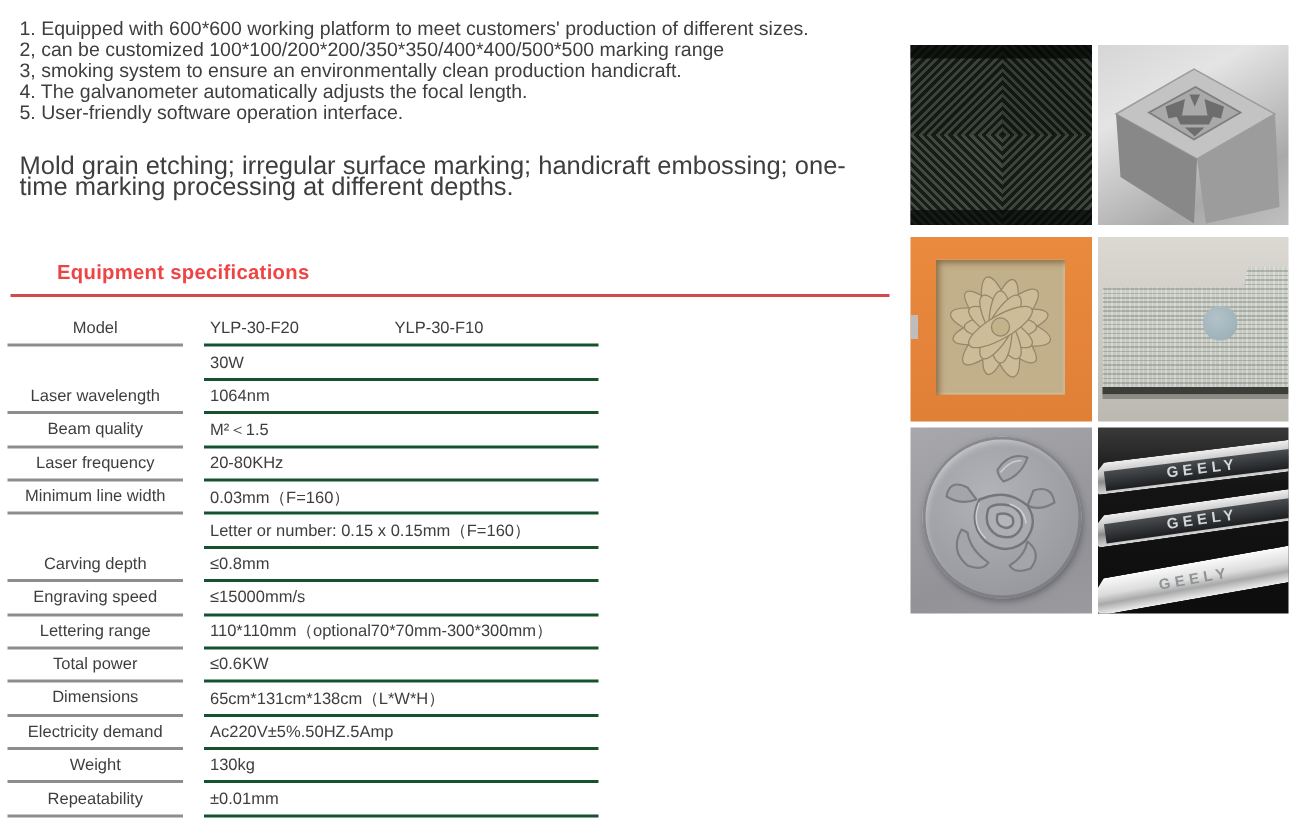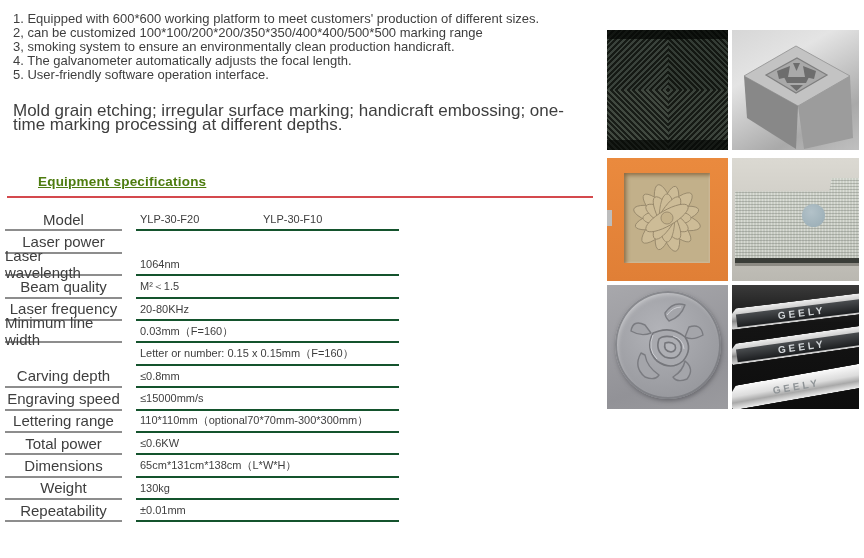--- a/index.html
+++ b/index.html
@@ -7,26 +7,26 @@
     width:864px;height:558px;position:relative;overflow:hidden;
     background:#ffffff;
     font-family:"Liberation Sans","DejaVu Sans",sans-serif;
     color:#3e3e3e;
   }
   
   .features{position:absolute;left:13px;top:12px;font-size:13px;line-height:14px;}
   .features div{white-space:nowrap;}
   .application{position:absolute;left:13px;top:104px;width:562px;font-size:17px;line-height:14px;}
   
-  .spec-heading{position:absolute;left:38px;top:174px;font-size:13.5px;font-weight:bold;color:#4d7c0f;letter-spacing:.2px;text-decoration:underline;}
+  .spec-heading{position:absolute;left:38px;top:174px;font-size:13.5px;font-weight:bold;color:#ef4444;letter-spacing:.2px;}
   .red-rule{position:absolute;left:7px;top:196px;width:586px;height:2px;background:#d4494d;}
   .spec-table{position:absolute;left:5px;top:209px;width:396px;}
   .spec-row{position:relative;height:22.4px;}
   .spec-label{position:absolute;left:0;top:0;width:117px;height:100%;border-bottom:2px solid #8d8d8d;
-    display:flex;align-items:center;justify-content:center;font-size:15px;box-sizing:border-box;}
+    display:flex;align-items:center;justify-content:center;font-size:11px;box-sizing:border-box;}
   .spec-value{position:absolute;left:131px;top:0;width:263px;height:100%;border-bottom:2px solid #14532d;
     display:flex;align-items:center;font-size:11px;padding-left:4px;box-sizing:border-box;}
   .spec-value .value2{position:absolute;left:127px;white-space:nowrap;}
   
   .img-cell{position:absolute;overflow:hidden;}
   
   .cell-cf{left:607px;top:30px;width:121px;height:120px;background:#20241f;}
   .cf-q{position:absolute;width:50%;height:50%;}
   .cf-q1{left:0;top:0;background:repeating-linear-gradient(135deg,#151914 0 2px,#3a423b 2px 4px);}
   .cf-q2{right:0;top:0;background:repeating-linear-gradient(45deg,#131712 0 2px,#343c35 2px 4px);}
@@ -91,21 +91,21 @@
 
 <div class="spec-table">
   <div class="spec-row">
     <div class="spec-label">Model</div>
     <div class="spec-value">
       <span>YLP-30-F20</span>
       <span class="value2">YLP-30-F10</span>
     </div>
   </div>
   <div class="spec-row">
-    <div class="spec-label">Laser power</div>
+    <div class="spec-value">30W</div>
   </div>
   <div class="spec-row">
     <div class="spec-label">Laser wavelength</div>
     <div class="spec-value">1064nm</div>
   </div>
   <div class="spec-row">
     <div class="spec-label">Beam quality</div>
     <div class="spec-value">M²＜1.5</div>
   </div>
   <div class="spec-row">
@@ -131,20 +131,24 @@
     <div class="spec-label">Lettering range</div>
     <div class="spec-value">110*110mm（optional70*70mm-300*300mm）</div>
   </div>
   <div class="spec-row">
     <div class="spec-label">Total power</div>
     <div class="spec-value">≤0.6KW</div>
   </div>
   <div class="spec-row">
     <div class="spec-label">Dimensions</div>
     <div class="spec-value">65cm*131cm*138cm（L*W*H）</div>
+  </div>
+  <div class="spec-row">
+    <div class="spec-label">Electricity demand</div>
+    <div class="spec-value">Ac220V±5%.50HZ.5Amp</div>
   </div>
   <div class="spec-row">
     <div class="spec-label">Weight</div>
     <div class="spec-value">130kg</div>
   </div>
   <div class="spec-row">
     <div class="spec-label">Repeatability</div>
     <div class="spec-value">±0.01mm</div>
   </div>
 </div>

